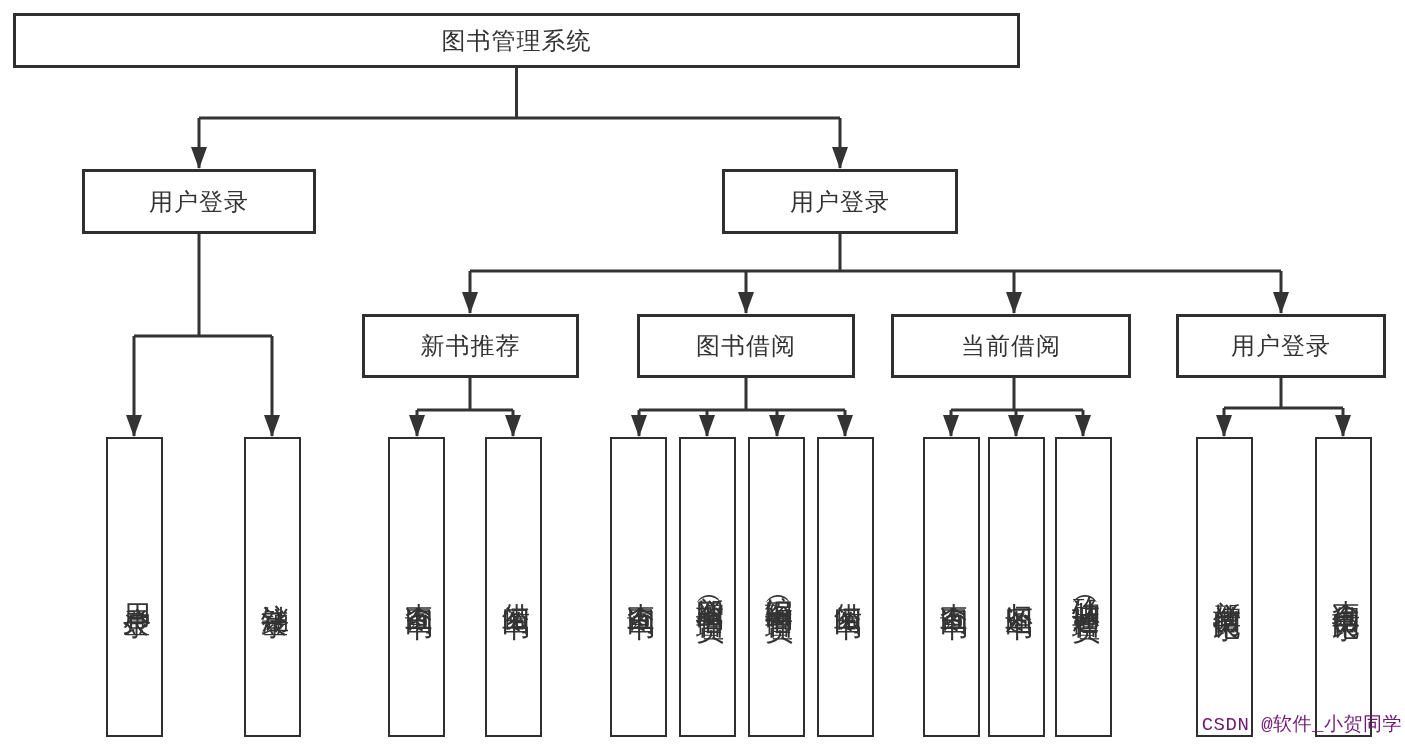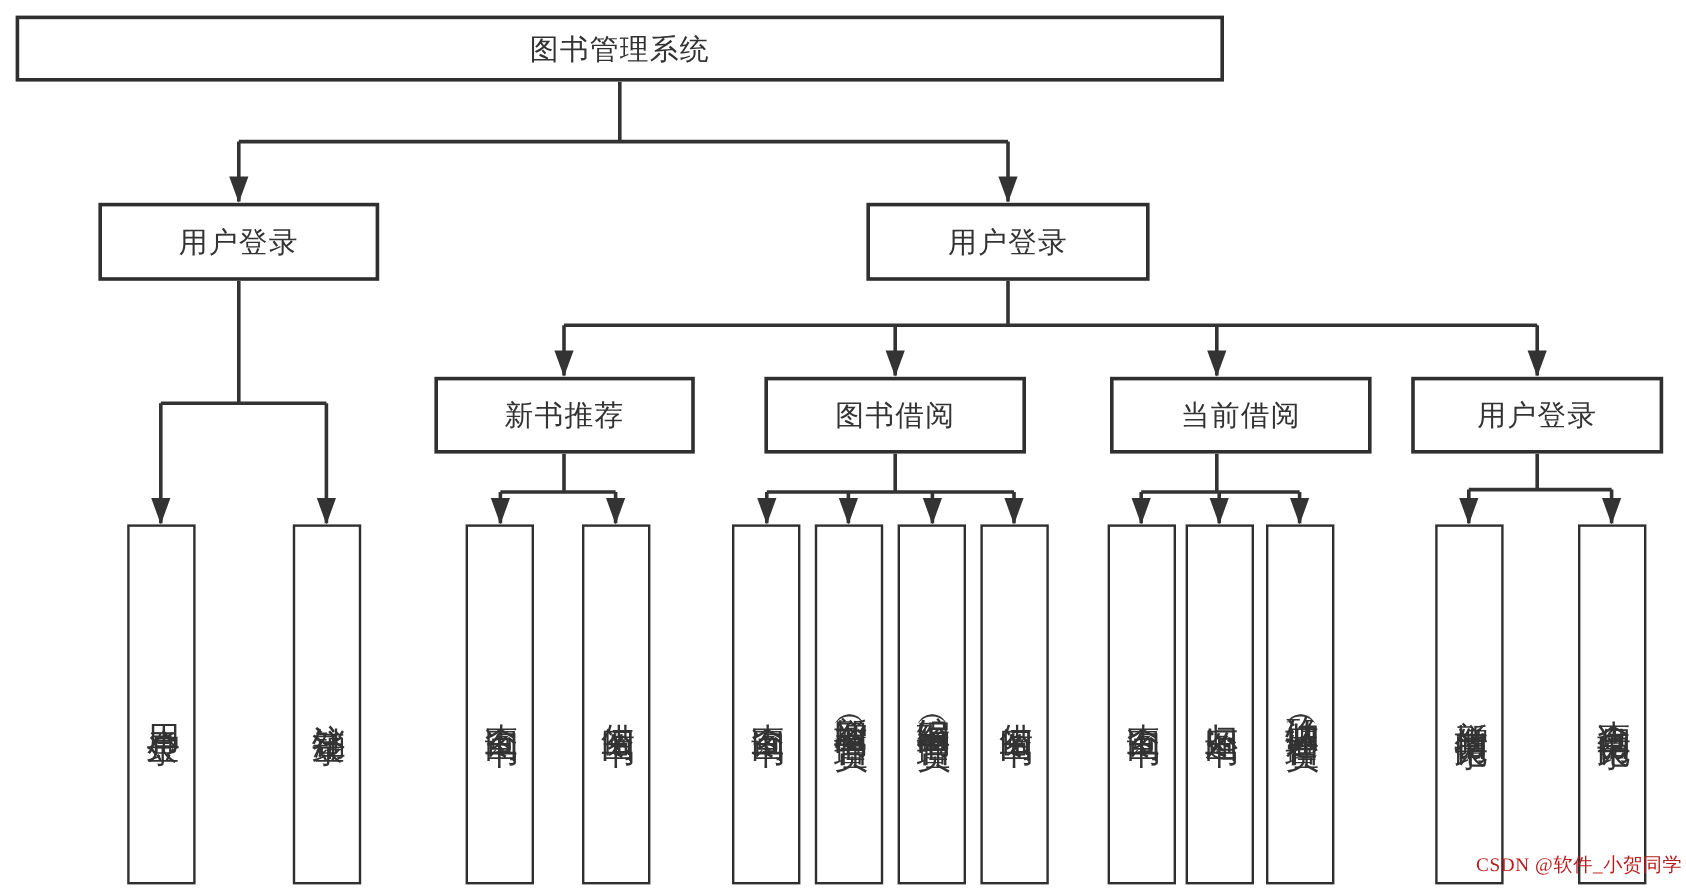--- a/index.html
+++ b/index.html
@@ -1,33 +1,33 @@
 <!DOCTYPE html>
 <html><head>
 <meta charset="utf-8">
 <style>
   html,body{margin:0;padding:0;background:#ffffff;}
   .canvas{
     position:relative;width:1405px;height:747px;background:#ffffff;overflow:hidden;
-    font-family:Liberation Serif, serif;color:#333333;
+    font-family:Liberation Mono, monospace;color:#333333;
   }
   .conn{position:absolute;left:0;top:0;z-index:1;}
   .node{
     position:absolute;background:#ffffff;border:3px solid #2f2f2f;
     display:flex;align-items:center;justify-content:center;box-sizing:border-box;z-index:2;
   }
   .node .lbl{font-size:24px;letter-spacing:1px;white-space:nowrap;}
   .leaf{border-width:2px;top:437px;width:57px;height:300px;}
   .leaf .vlbl{
     writing-mode:vertical-rl;text-orientation:mixed;
     font-size:28px;letter-spacing:3px;line-height:1;white-space:nowrap;
   }
   .watermark{
     position:absolute;right:3px;top:711px;z-index:5;
-    font-size:16px;color:#b91c1c;letter-spacing:0.5px;white-space:nowrap;
+    font-size:19px;color:#701a75;letter-spacing:0.5px;white-space:nowrap;
   }
 </style>
 </head>
 <body>
 
 <div class="canvas">
 
   <svg class="conn" width="1405" height="747" viewBox="0 0 1405 747">
     <g stroke="#333333" stroke-width="3" fill="none">
       <path d="M516.5,68 V118 M199,118 H840 M199,118 V168 M840,118 V168"></path>
@@ -71,21 +71,21 @@
   <div class="node" style="left:722px;top:169px;width:236px;height:65px">
     <span class="lbl">用户登录</span>
   </div>
 
   <div class="node" style="left:637px;top:314px;width:218px;height:64px">
     <span class="lbl">图书借阅</span>
   </div>
   <div class="node" style="left:362px;top:314px;width:217px;height:64px">
     <span class="lbl">新书推荐</span>
   </div>
-  <div class="node" style="left:925px;top:314px;width:218px;height:64px">
+  <div class="node" style="left:891px;top:314px;width:240px;height:64px">
     <span class="lbl">当前借阅</span>
   </div>
   <div class="node" style="left:1176px;top:314px;width:210px;height:64px">
     <span class="lbl">用户登录</span>
   </div>
 
   <div class="node leaf" style="left:106px">
     <span class="vlbl">用户登录</span>
   </div>
   <div class="node leaf" style="left:244px">

